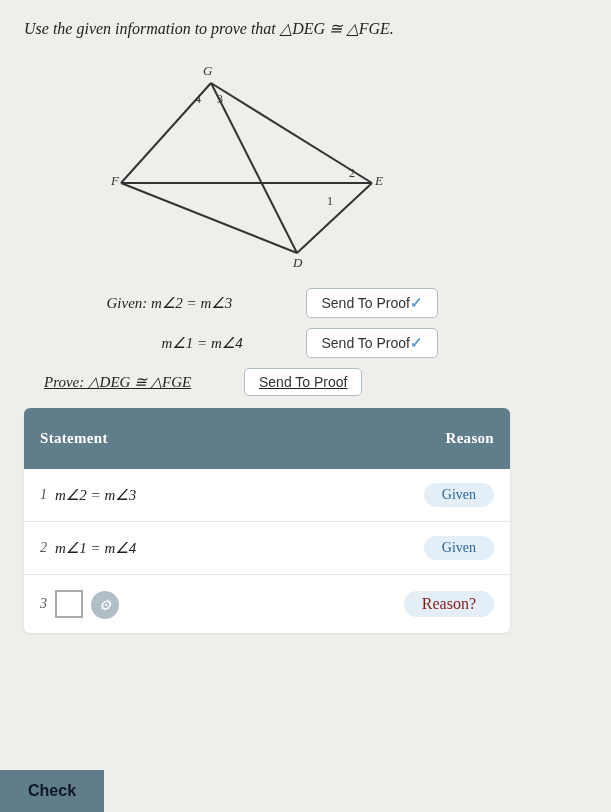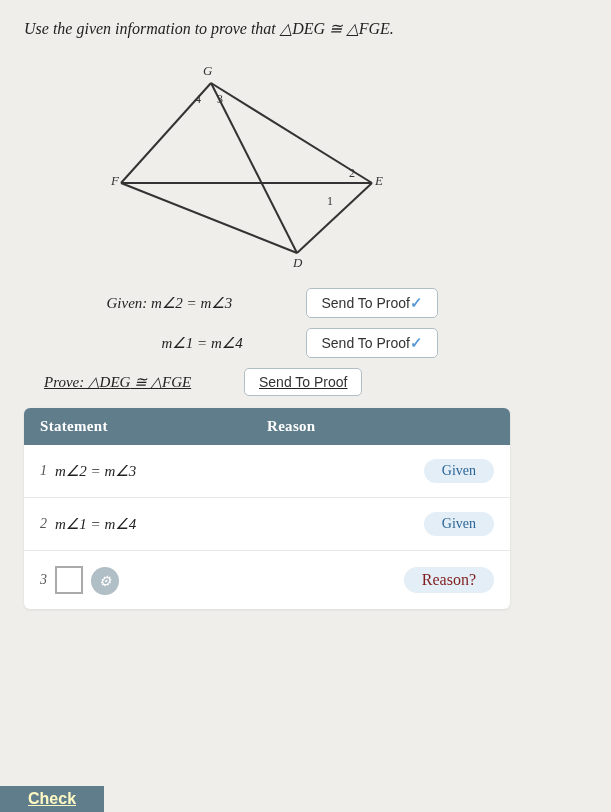--- a/index.html
+++ b/index.html
@@ -101,30 +101,30 @@
       box-shadow: 0 1px 3px rgba(0,0,0,0.08);
     }
 
     .table-header {
       background: #607d8b;
       display: grid;
       grid-template-columns: 1fr 1fr;
       color: white;
       font-size: 15px;
       font-weight: 600;
-      padding: 10px 16px;
+      padding: 22px 16px;
     }
 
     .table-header .col-statement {
       font-style: normal;
       letter-spacing: 0.02em;
     }
 
     .table-header .col-reason {
-      text-align: left;
+      text-align: right;
       font-style: normal;
       letter-spacing: 0.02em;
     }
 
     .table-row {
       display: grid;
       grid-template-columns: 1fr 1fr;
       padding: 14px 16px;
       border-bottom: 1px solid #e8e8e8;
       align-items: center;
@@ -198,30 +198,29 @@
     .check-btn-area {
       position: absolute;
       bottom: 0;
       left: 0;
       width: 100%;
       padding: 0;
     }
 
     .check-btn {
       background: #607d8b;
-      color: #fef9c3;
+      color: #0f172a;
       border: none;
       font-size: 16px;
       font-weight: 600;
-      padding: 4px 28px;
+      padding: 12px 28px;
       border-radius: 0 0 0 0;
       cursor: pointer;
       display: inline-block;
       margin: 0;
-      text-decoration: underline;
     }
 
     .diagram-label {
       font-size: 13px;
       fill: #333;
       font-style: italic;
     }
 
     .triangle-line {
       stroke: #333;

